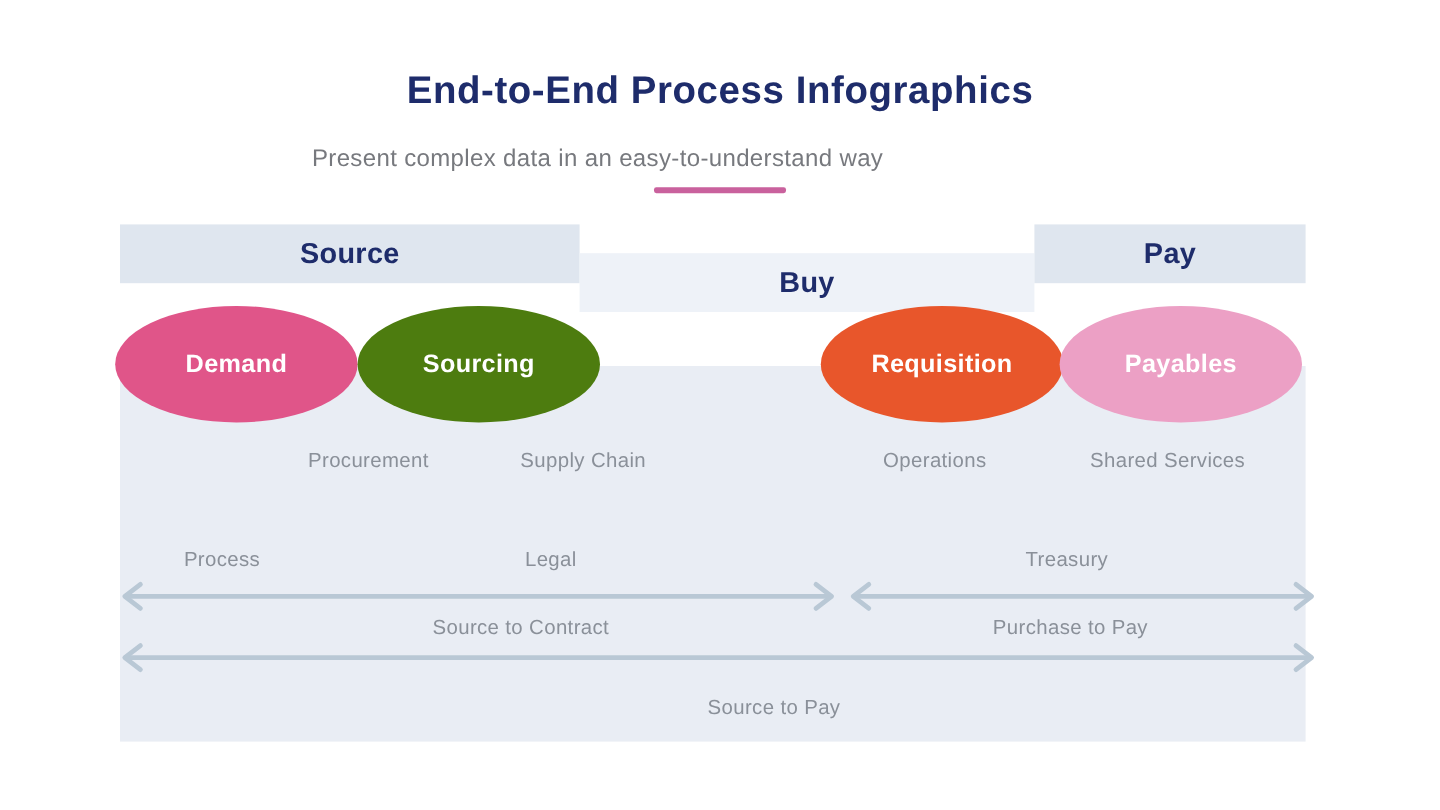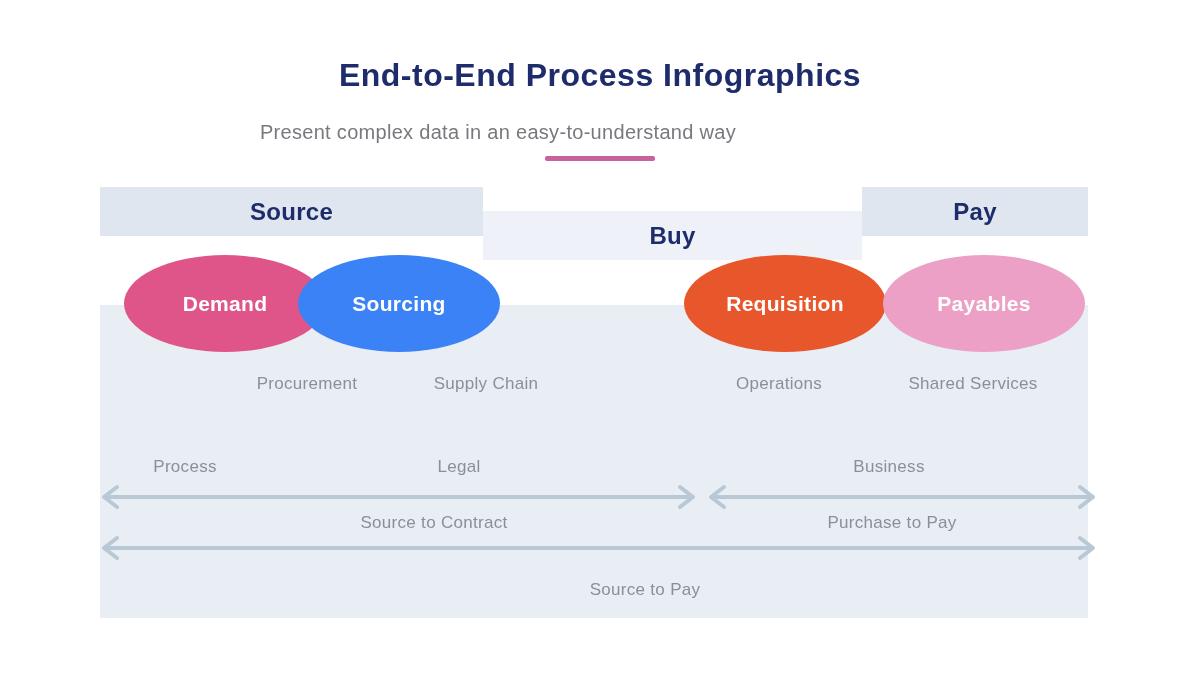--- a/index.html
+++ b/index.html
@@ -58,21 +58,21 @@
   .stage {
     position: absolute;
     top: 255px;
     width: 202px; height: 97px;
     border-radius: 50%;
     display: flex; align-items: center; justify-content: center;
     font-size: 21px; font-weight: 700;
     color: var(--stage_text, #ffffff);
     letter-spacing: 0.3px;
   }
-  .stage-1 { left: 124px; z-index: 2; }
+  .stage-1 { left: 96px; z-index: 2; }
   .stage-2 { left: 298px; z-index: 3; }
   .stage-3 { left: 486px; z-index: 4; }
   .stage-4 { left: 684px; z-index: 5; }
   .stage-5 { left: 883px; z-index: 6; }
   .glabel {
     position: absolute;
     transform: translateX(-50%);
     white-space: nowrap;
     font-size: 17px;
     color: var(--label_gray, #8a9099);
@@ -101,38 +101,38 @@
     <div class="phase dark phase-pay">
       <span>Pay</span>
     </div>
   </div>
 
   <div class="panel"></div>
 
   <div class="stage stage-1" style="background-color: rgb(224, 85, 137);">
     <span>Demand</span>
   </div>
-  <div class="stage stage-2" style="background-color: #3b82f6;">
+  <div class="stage stage-2" style="background-color: #4d7c0f;">
     <span>Sourcing</span>
   </div>
   <div class="stage stage-4" style="background-color: rgb(232, 86, 43);">
     <span>Requisition</span>
   </div>
   <div class="stage stage-5" style="background-color: rgb(236, 160, 197); align-items: center;">
     <span>Payables</span>
   </div>
 
   <div class="glabel" style="left:307px; top:374px;">Procurement</div>
   <div class="glabel" style="left:486px; top:374px;">Supply Chain</div>
   <div class="glabel" style="left:779px; top:374px;">Operations</div>
   <div class="glabel" style="left:973px; top:374px;">Shared Services</div>
 
   <div class="glabel" style="left:185px; top:457px;">Process</div>
   <div class="glabel" style="left:459px; top:457px;">Legal</div>
-  <div class="glabel" style="left:889px; top:457px;">Business</div>
+  <div class="glabel" style="left:889px; top:457px;">Treasury</div>
 
   <div class="arrow-svg" style="left:100px; top:484px;">
     <svg width="597" height="26" viewBox="0 0 597 26" fill="none" stroke="currentColor" stroke-width="4" stroke-linecap="round" stroke-linejoin="round">
       <line x1="5" y1="13" x2="592" y2="13"></line>
       <polyline points="17,3 4,13 17,23"></polyline>
       <polyline points="580,3 593,13 580,23"></polyline>
     </svg>
   </div>
   <div class="arrow-svg" style="left:707px; top:484px;">
     <svg width="390" height="26" viewBox="0 0 390 26" fill="none" stroke="currentColor" stroke-width="4" stroke-linecap="round" stroke-linejoin="round">

